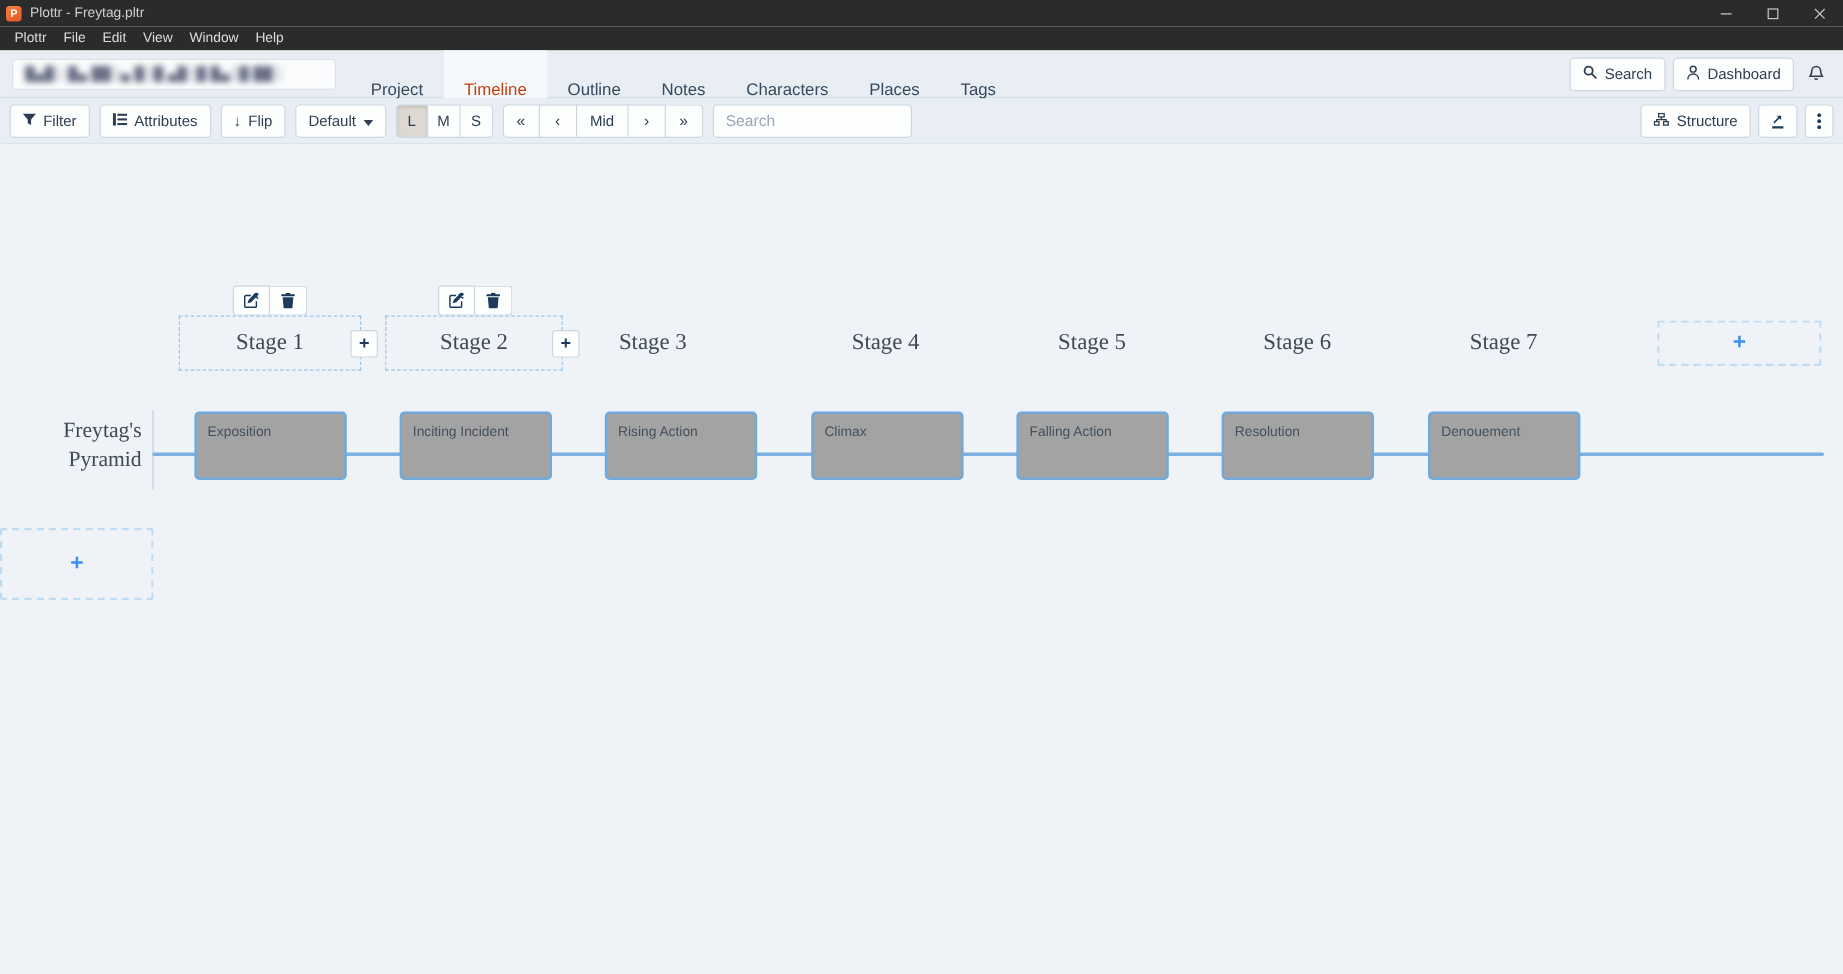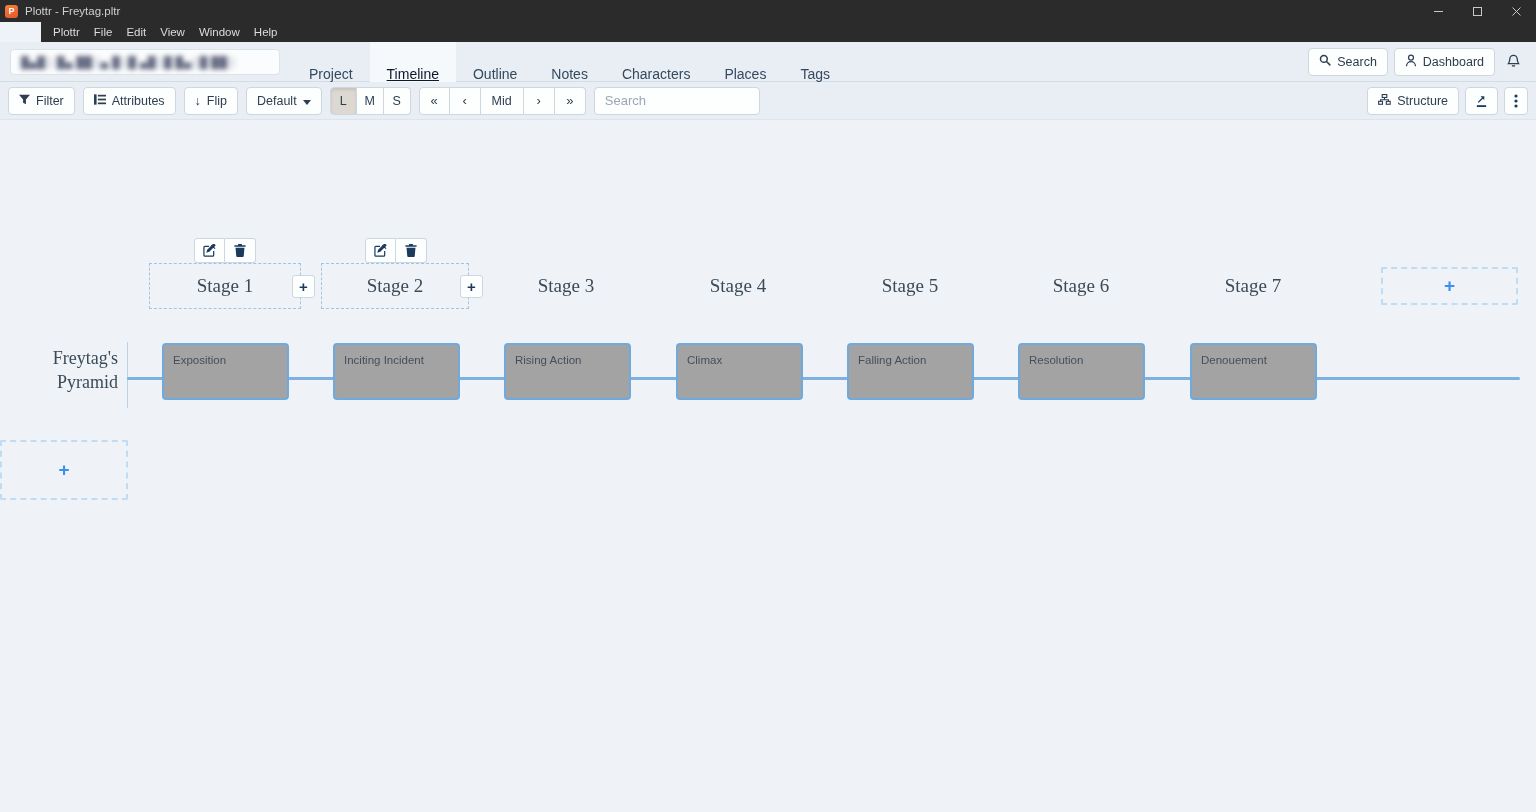--- a/index.html
+++ b/index.html
@@ -26,21 +26,21 @@
   .win-controls { position: absolute; right: 0; top: 0; height: 22px; display: flex; }
   .win-btn {
     width: 39px; height: 22px; display: flex; align-items: center; justify-content: center;
     color: #c8c8c8;
   }
   .win-btn svg { display: block; }
 
   
   .menubar {
     height: 20px; background: #2b2b2b; display: flex; align-items: center;
-    padding-left: 5px; gap: 0px; margin-left: 41px;
+    padding-left: 5px; gap: 0px;
   }
   .menu-item {
     font-size: 11.5px; color: #dcdcdc; padding: 2px 7px; line-height: 14px;
   }
 
   
   .navbar {
     height: 40px; background: #e8eef4; border-bottom: 1px solid #d3dde6;
     display: flex; align-items: center; padding: 0 10px; position: relative;
   }
@@ -51,21 +51,21 @@
   }
   .blurred-text {
     font-size: 11px; color: #49506b; filter: blur(2.6px);
     white-space: nowrap; letter-spacing: .3px; opacity: .85;
   }
   .nav-tabs { display: flex; align-items: stretch; height: 40px; }
   .nav-tab {
     padding: 0 17px; display: flex; align-items: flex-end; font-size: 14px;
     color: #34495e; height: 40px;
   }
-  .nav-tab.active { background: #f6f9fc; color: #0f172a; text-decoration: underline; }
+  .nav-tab.active { background: #f6f9fc; color: #c2410c; }
   .nav-right { margin-left: auto; display: flex; align-items: center; gap: 6px; }
   .btn {
     background: #fdfefe; border: 1px solid #ccd7e0; border-radius: 4px;
     font-size: 12.5px; color: #2c3e50; height: 28px; padding: 0 10px;
     display: inline-flex; align-items: center; gap: 6px; white-space: nowrap;
   }
   .btn.icon-only { padding: 0 9px; }
   .bell { font-size: 14px; color: #2c3e50; padding: 0 6px; }
 
   
@@ -347,21 +347,21 @@
 
   <div class="stage-headers">
     <div class="stage-head dashed" style="left:149px; width:152px;">
       <span class="stage-title">Stage 1</span>
       <div class="plus-btn">+</div>
     </div>
     <div class="stage-head dashed" style="left:321px; width:148px;">
       <span class="stage-title">Stage 2</span>
       <div class="plus-btn">+</div>
     </div>
-    <div class="stage-head" style="left:492px; width:148px;">
+    <div class="stage-head" style="left:470px; width:148px;">
       <span class="stage-title">Stage 3</span>
     </div>
     <div class="stage-head" style="left:664px; width:148px;">
       <span class="stage-title">Stage 4</span>
     </div>
     <div class="stage-head" style="left:836px; width:148px;">
       <span class="stage-title">Stage 5</span>
     </div>
     <div class="stage-head" style="left:1007px; width:148px;">
       <span class="stage-title">Stage 6</span>

